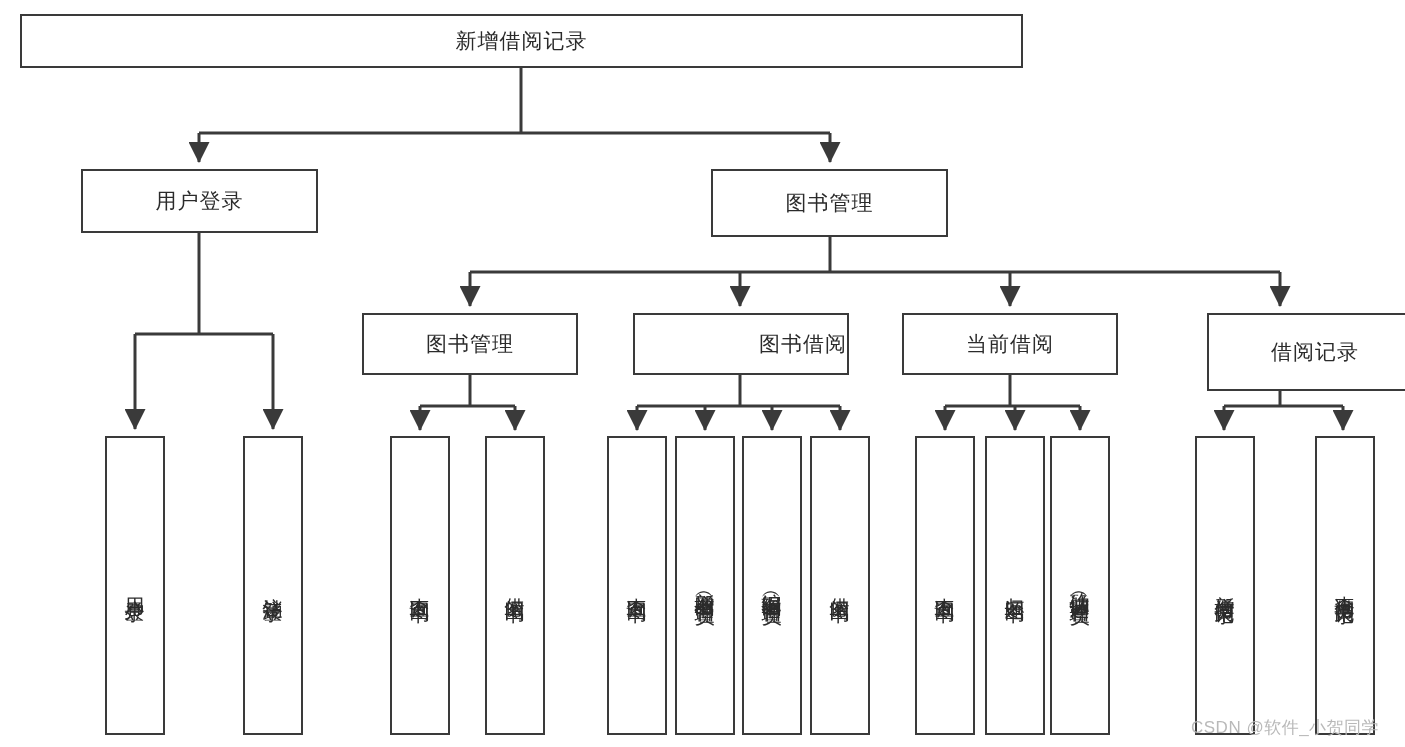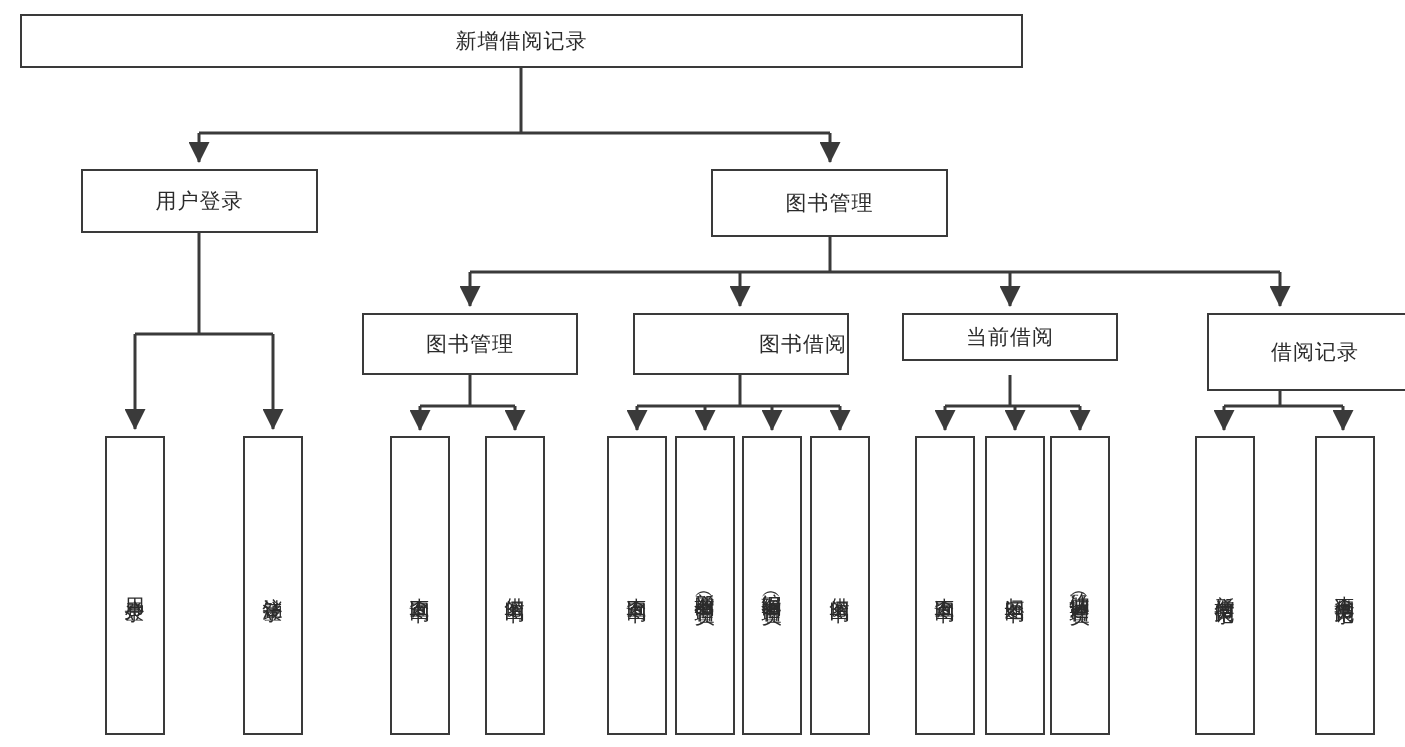--- a/index.html
+++ b/index.html
@@ -141,21 +141,21 @@
   </div>
 
   <div class="node-box horiz" style="left:362px; top:313px; width:216px; height:62px;">
     <span class="node-label">图书管理</span>
   </div>
 
   <div class="node-box horiz" style="left:633px; top:313px; width:216px; height:62px;justify-content:flex-end;">
     <span class="node-label">图书借阅</span>
   </div>
 
-  <div class="node-box horiz" style="left:902px; top:313px; width:216px; height:48px;">
+  <div class="node-box horiz" style="left:902px; top:313px; width:216px; height:62px;">
     <span class="node-label">当前借阅</span>
   </div>
 
   <div class="node-box horiz" style="left:1207px; top:313px; width:216px; height:78px;">
     <span class="node-label">借阅记录</span>
   </div>
 
   <div class="node-box vert" style="left:105px; top:436px; width:60px; height:299px;">
     <span class="node-label">用户登录</span>
   </div>
@@ -201,14 +201,15 @@
   </div>
 
   <div class="node-box vert" style="left:1195px; top:436px; width:60px; height:299px;">
     <span class="node-label">新增借阅记录</span>
   </div>
 
   <div class="node-box vert" style="left:1315px; top:436px; width:60px; height:299px;">
     <span class="node-label">查询借阅记录</span>
   </div>
 
+  <div class="watermark" style="left:1191px; top:716px;">CSDN @软件_小贺同学</div>
 
 </div>
 
 </body></html>

